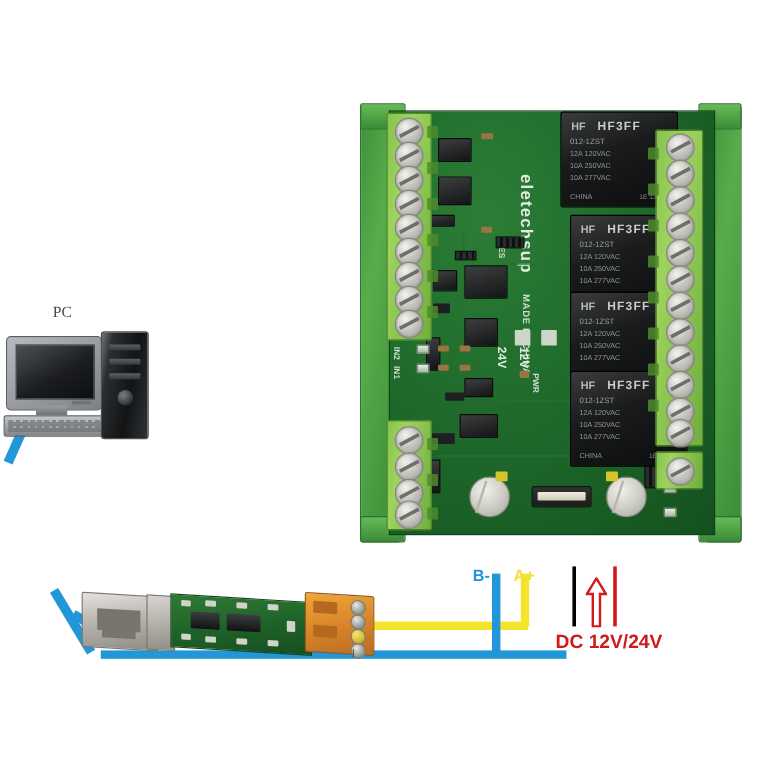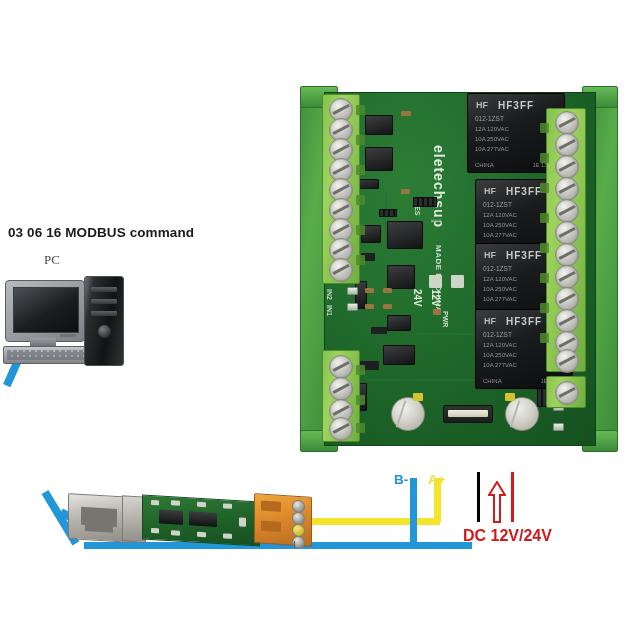--- a/index.html
+++ b/index.html
@@ -467,21 +467,20 @@
 
   <div class="wire wire-usb-1"></div>
   <div class="wire wire-usb-2"></div>
   <div class="wire wire-usb-3"></div>
 
   <div class="wire wire-yellow-h"></div>
   <div class="wire wire-yellow-v"></div>
   <div class="wire wire-blue-h"></div>
   <div class="wire wire-blue-v"></div>
 
-  <div class="modbus-label">03 06 16 MODBUS command</div>
   <div class="pc-label">PC</div>
   <div class="bminus-label">B-</div>
   <div class="aplus-label">A+</div>
   <div class="dc-label">DC 12V/24V</div>
 
   <div class="dc-bar-black"></div>
   <div class="dc-bar-red"></div>
   <svg class="dc-arrow" viewBox="0 0 18 42">
     <polygon points="9,1 17,14 12,14 12,41 6,41 6,14 1,14" fill="none" stroke="#d31a1a" stroke-width="2"></polygon>
   </svg>

